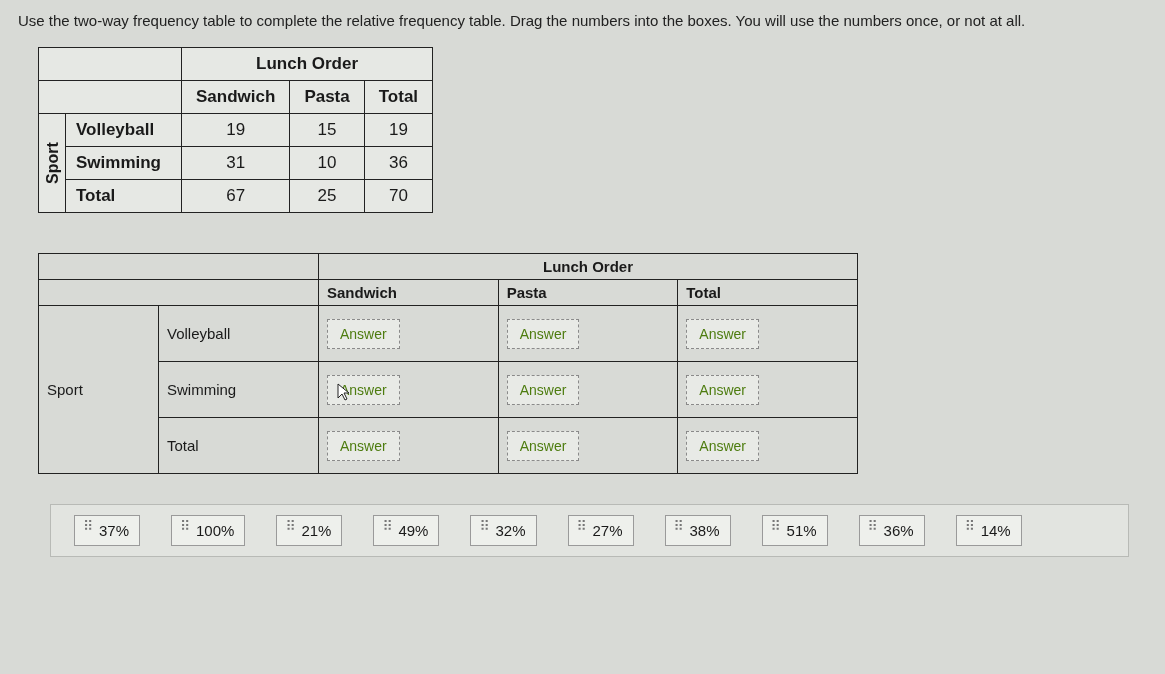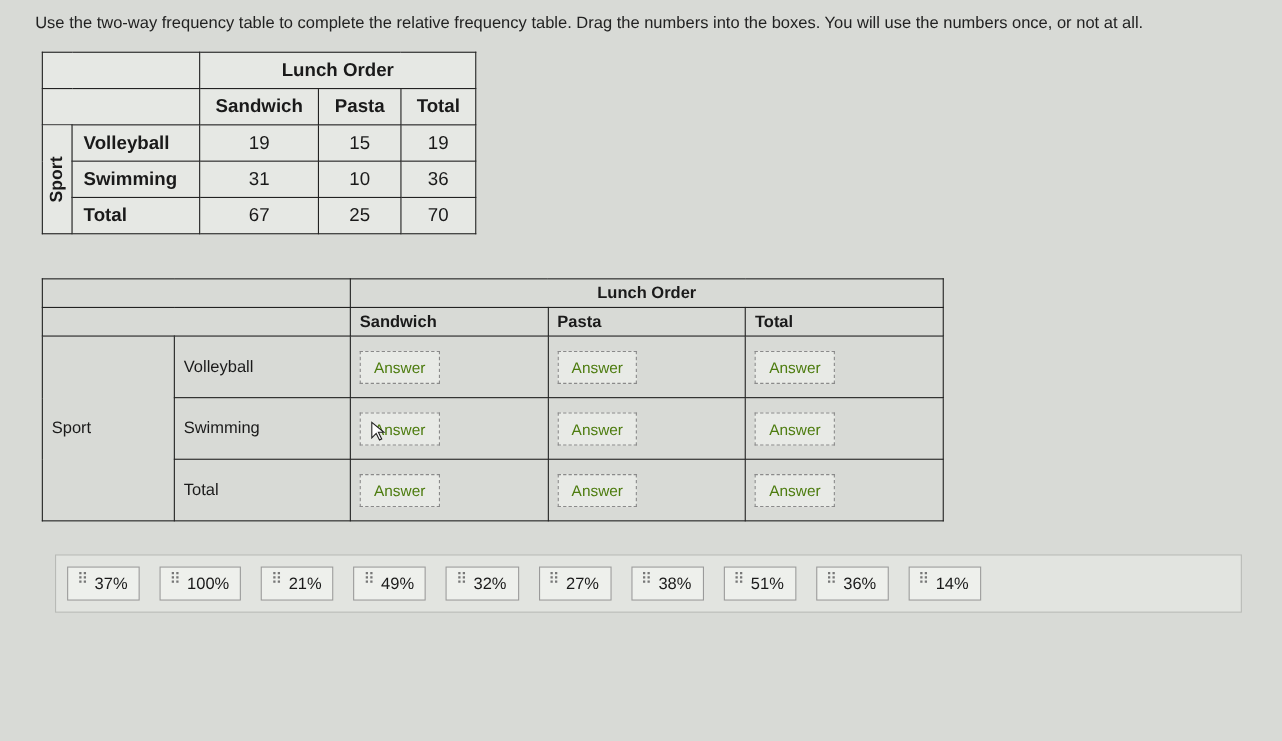--- a/index.html
+++ b/index.html
@@ -11,21 +11,21 @@
     width: 1165px;
     height: 674px;
     color: #1a1a1a;
     position: relative;
   }
   .content {
     padding: 8px 18px 18px 18px;
   }
   .instructions {
     font-size: 15px;
-    margin: 4px 0 18px 14px;
+    margin: 4px 0 18px 0;
     color: #222;
   }
 
   
   .freq-wrap {
     margin-left: 20px;
     margin-bottom: 40px;
   }
   table.freq {
     border-collapse: collapse;
@@ -97,20 +97,21 @@
   }
   .chip {
     border: 1px solid #9a9a9a;
     background: #eef0ec;
     padding: 6px 10px 6px 8px;
     font-size: 15px;
     display: inline-flex;
     align-items: center;
     gap: 6px;
     cursor: move;
+    margin-left: 13px;
   }
   .grip {
     display: inline-block;
     width: 10px;
     height: 14px;
     color: #777;
     font-size: 11px;
     line-height: 4px;
     letter-spacing: 1px;
   }

